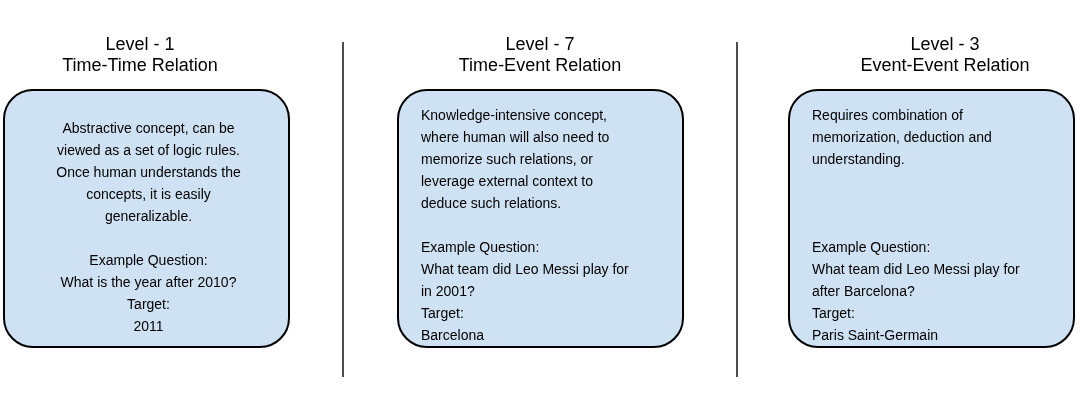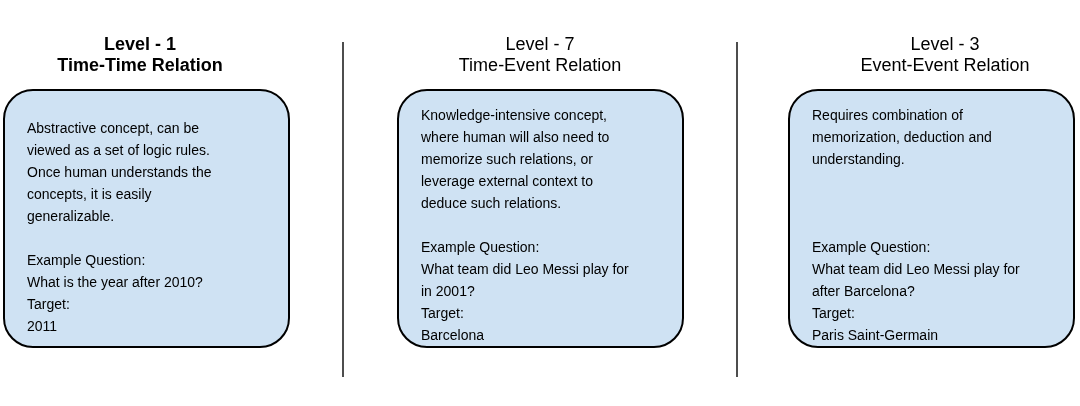--- a/index.html
+++ b/index.html
@@ -19,41 +19,41 @@
   .panel-title {
     position: absolute;
     top: 34px;
     text-align: center;
     font-size: 18px;
     line-height: 21px;
     font-weight: 400;
     white-space: pre-line;
     color: var(--text, #000000);
   }
-  .t1 { left: 0px;   width: 280px; font-weight: bold; }
+  .t1 { left: 0px;   width: 280px; }
   .t2 { left: 392px; width: 296px; }
   .t3 { left: 790px; width: 310px; }
 
   .bubble {
     position: absolute;
     top: 89px;
     width: 287px;
     height: 259px;
     box-sizing: border-box;
     background: var(--box-fill, #cfe2f3);
     border: 2px solid var(--box-border, #000000);
     border-radius: 30px;
     padding: 13px 18px 0 22px;
     font-size: 14px;
     line-height: 22px;
     white-space: pre-line;
     color: var(--text, #000000);
     overflow: hidden;
   }
-  .b1 { left: 3px;   padding-top: 26px; }
+  .b1 { left: 3px;   padding-top: 26px; text-align: center; }
   .b2 { left: 397px; }
   .b3 { left: 788px; }
 
   .divider {
     position: absolute;
     top: 42px;
     width: 2px;
     height: 335px;
     background: var(--divider, #4d4d4d);
   }

